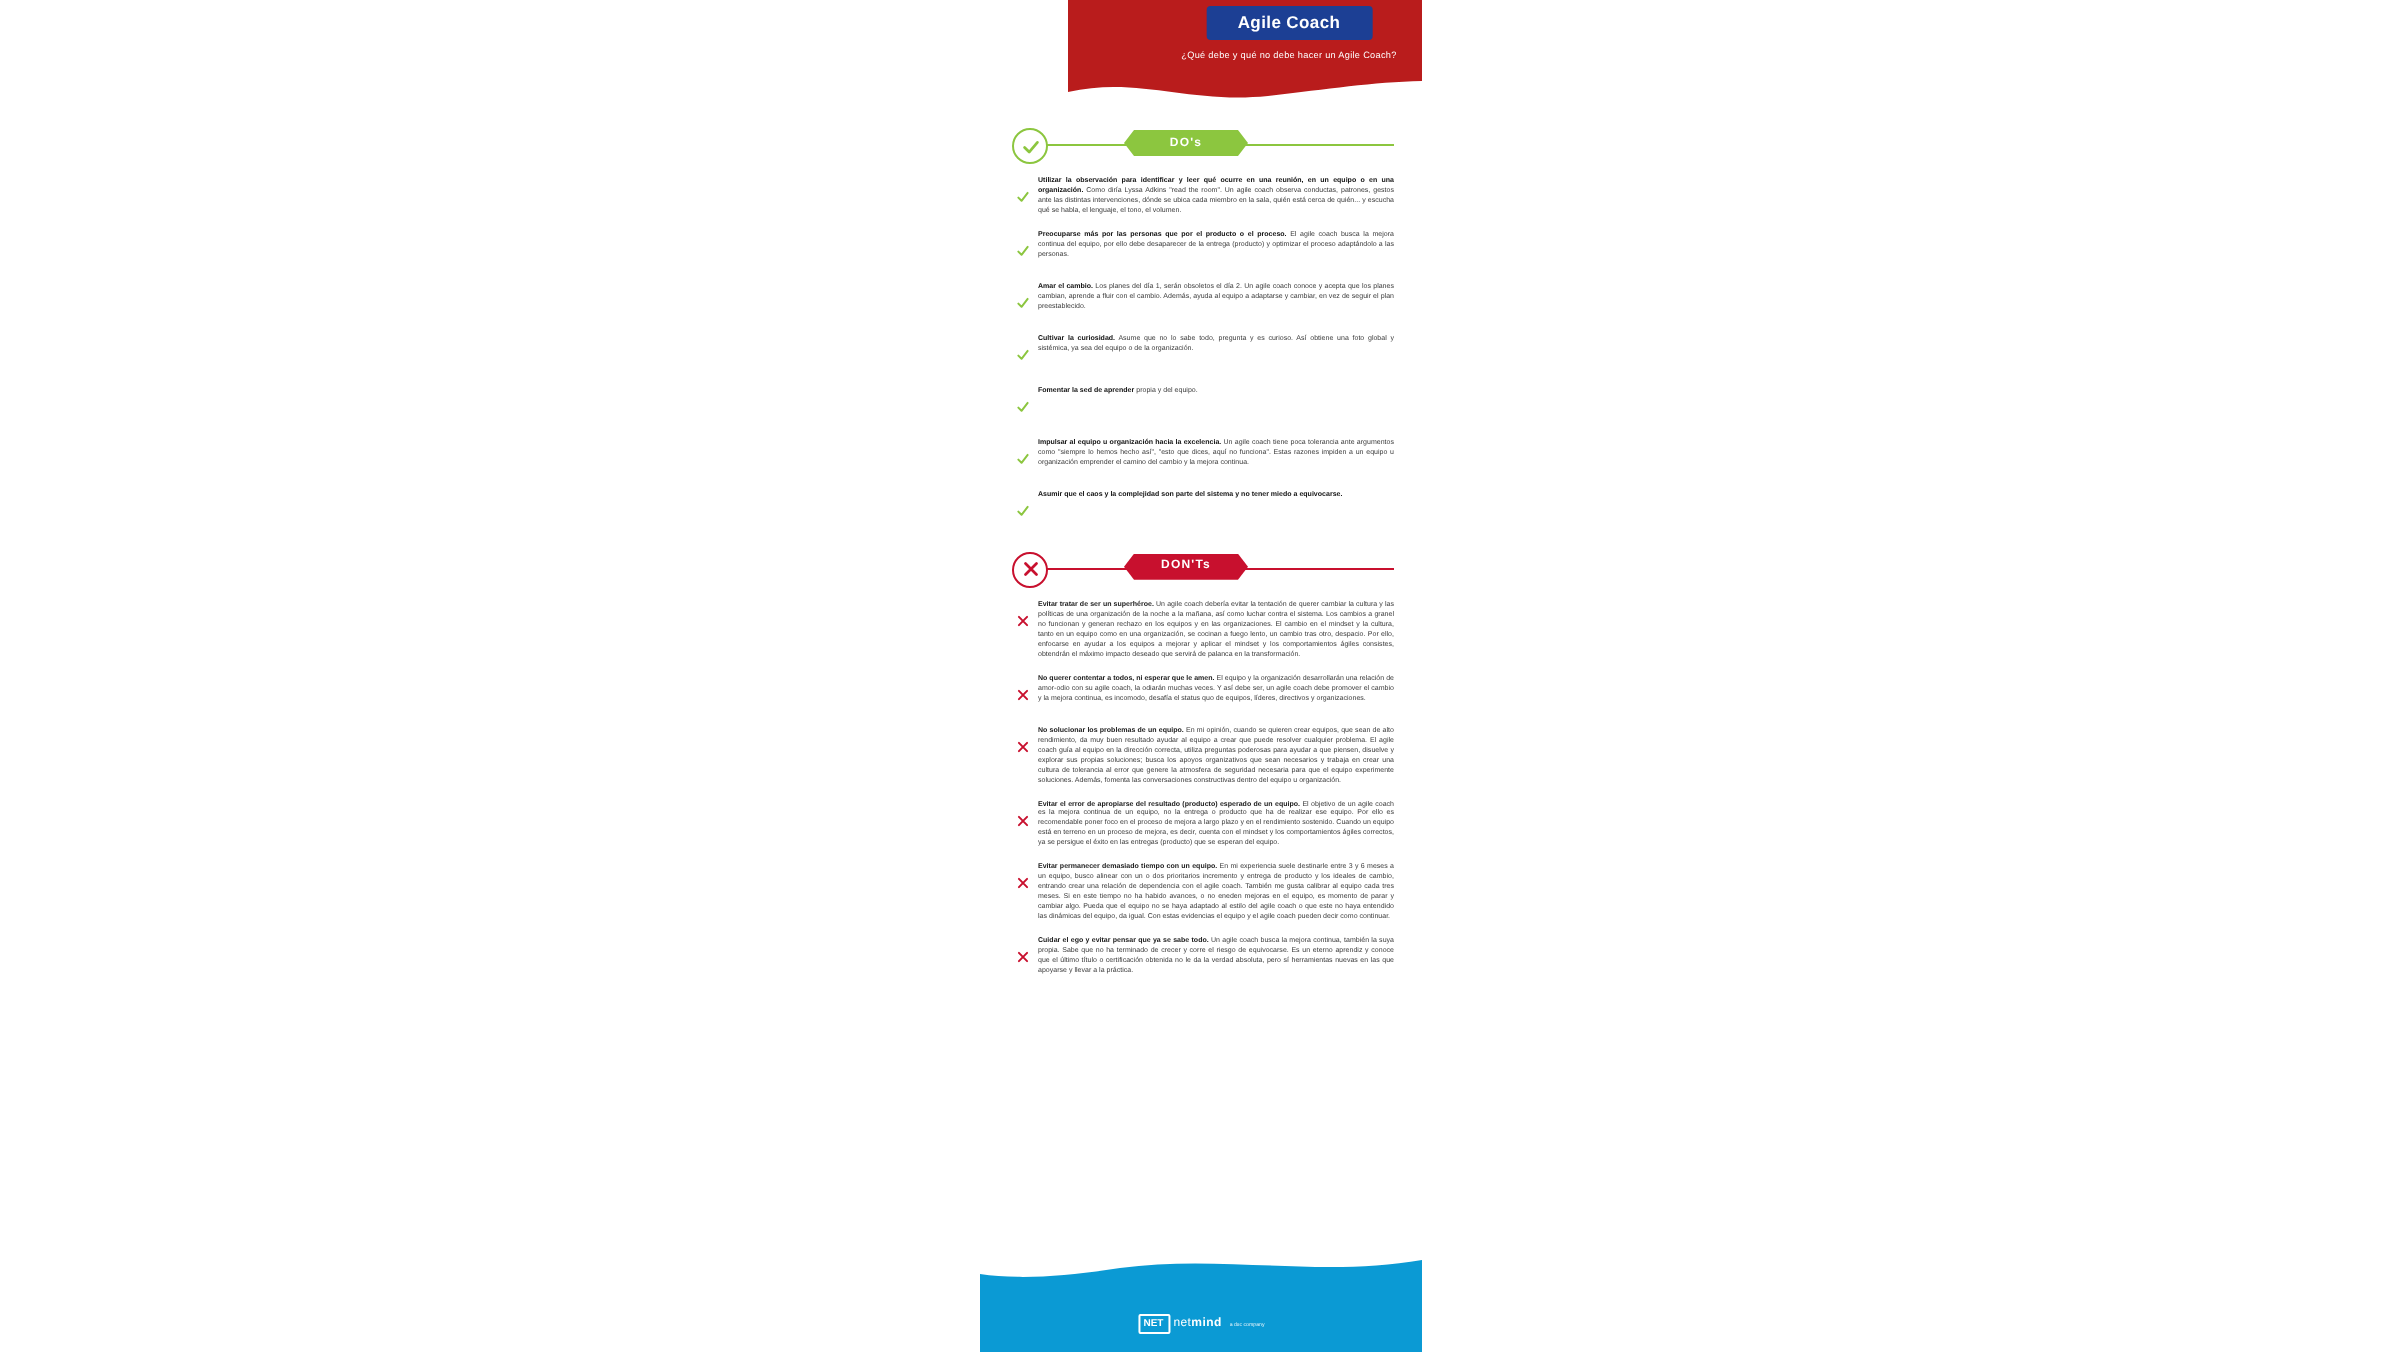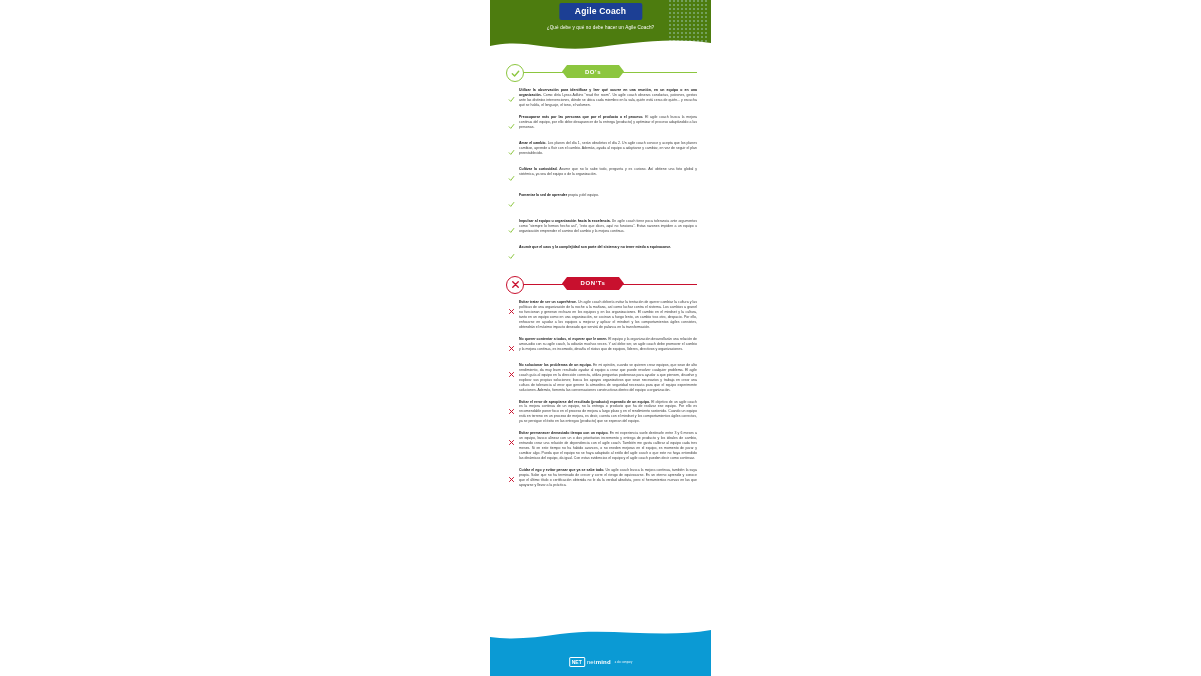--- a/index.html
+++ b/index.html
@@ -21,22 +21,23 @@
     left: 490px; top: 0px;
     width: 221px; height: 676px;
     background: #ffffff;
     overflow: hidden;
   }
 
   
   .header {
     position: relative;
     width: 221px; height: 52px;
-    background: #4d7c0f;
+    background: #b91c1c;
     overflow: hidden;
+    margin-left: 44px;
   }
   .header .dots {
     position: absolute; right: 0; top: 0;
     width: 42px; height: 46px;
     opacity: .45;
   }
   .header .dots i {
     position: absolute;
     width: 2px; height: 2px;
     border-radius: 50%;

